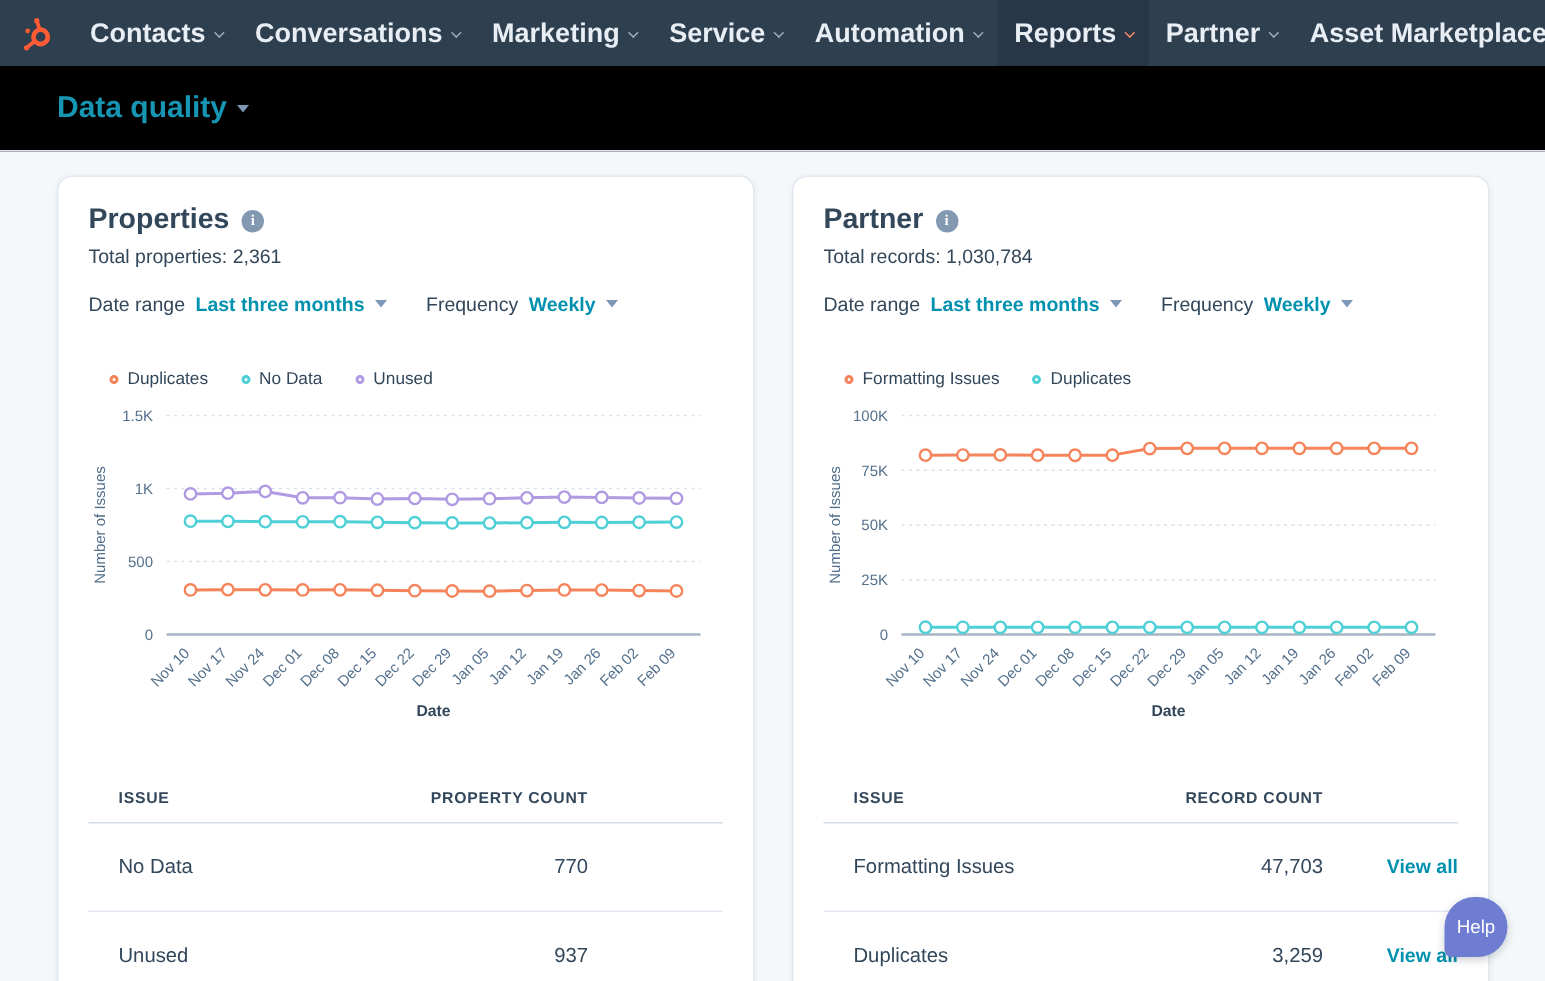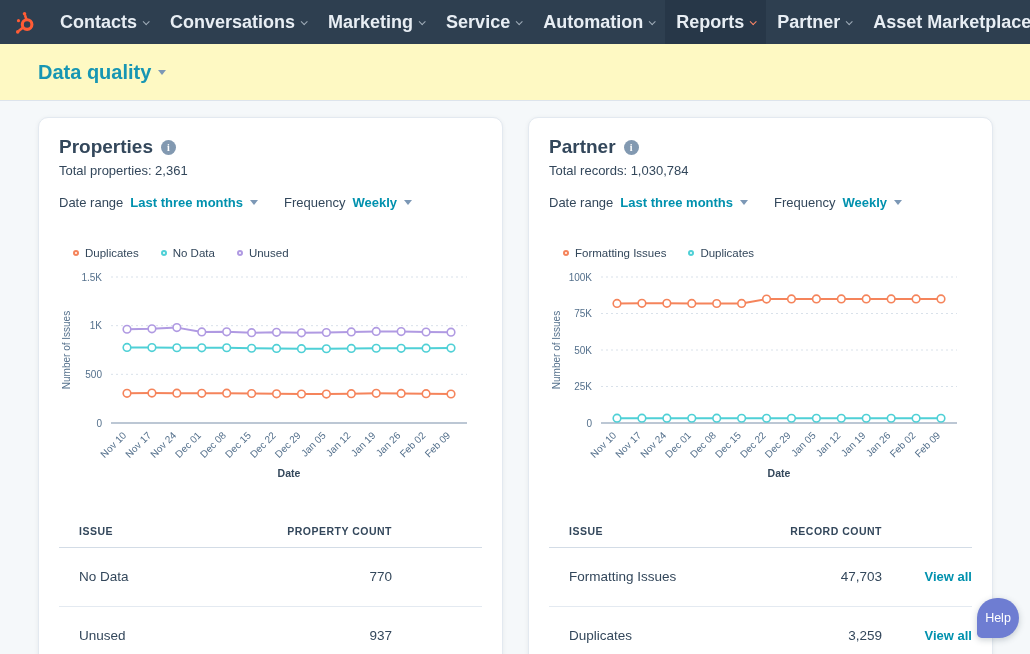--- a/index.html
+++ b/index.html
@@ -16,21 +16,21 @@
   .chev { display:inline-block; width:5px; height:5px; border-right:1.5px solid currentColor;
           border-bottom:1.5px solid currentColor; transform:rotate(45deg) translateY(-1px);
           margin-left:6px; opacity:.7; color:#cfdae4; }
   .nav-item.active .chev { color:#ff8767; opacity:1; }
   .nav-right { margin-left:auto; display:flex; align-items:center; padding-right:14px; }
   .icon-btn { width:32px; height:44px; display:flex; align-items:center; justify-content:center; cursor:pointer; }
   .vdiv { width:1px; height:22px; background:rgba(255,255,255,.28); margin:0 10px 0 8px; }
   .avatar { width:28px; height:28px; border-radius:50%; background:#5a7187; cursor:pointer; }
 
   
-  .page-header { height:57px; background:#fef9c3; border-bottom:1px solid #dde4ec;
+  .page-header { height:57px; background:#000000; border-bottom:1px solid #dde4ec;
                  display:flex; align-items:center; padding-left:38px; }
   .page-title { font-size:20px; font-weight:700; color:#1796b3; display:flex; align-items:center; cursor:pointer; }
   .tri { display:inline-block; width:0; height:0; border-left:4px solid transparent;
          border-right:4px solid transparent; border-top:5px solid currentColor; margin-left:7px; }
   .tri.gray { color:#7c98b6; }
 
   
   .content { display:flex; gap:25px; padding:16px 37px 0 38px; }
   .card { width:465px; height:610px; background:#fff; border:1px solid #e3e9f0; border-radius:10px;
           box-shadow:0 1px 4px rgba(45,62,80,.08); padding:18px 20px; }
@@ -63,21 +63,21 @@
   th.h-issue { text-align:left; padding-left:20px; }
   th.h-count { text-align:right; padding-right:20px; }
   th.h-link  { width:70px; }
   td { font-size:13.5px; color:#33475b; padding:21px 0 22px; border-bottom:1px solid #e4eaf1; }
   .td-issue { padding-left:20px; }
   .td-count { text-align:right; padding-right:20px; }
   .td-link  { text-align:right; width:70px; }
   .td-link a { color:#0091ae; font-weight:700; text-decoration:none; font-size:13px; }
 
   
-  .help-btn { position:absolute; right:11px; bottom:16px; width:42px; height:40px;
+  .help-btn { position:absolute; right:25px; bottom:16px; width:42px; height:40px;
               background:#6e7dd2; color:#fff; font-size:12.5px; font-weight:500;
               border:none; cursor:pointer; font-family:"Liberation Sans", sans-serif;
               border-radius:21px 21px 21px 5px; box-shadow:0 2px 6px rgba(45,62,80,.25); }
 </style>
 </head>
 <body>
 
 <nav class="topnav">
   <div class="logo-box">
     <svg width="25" height="25" viewBox="0 0 24 24">

